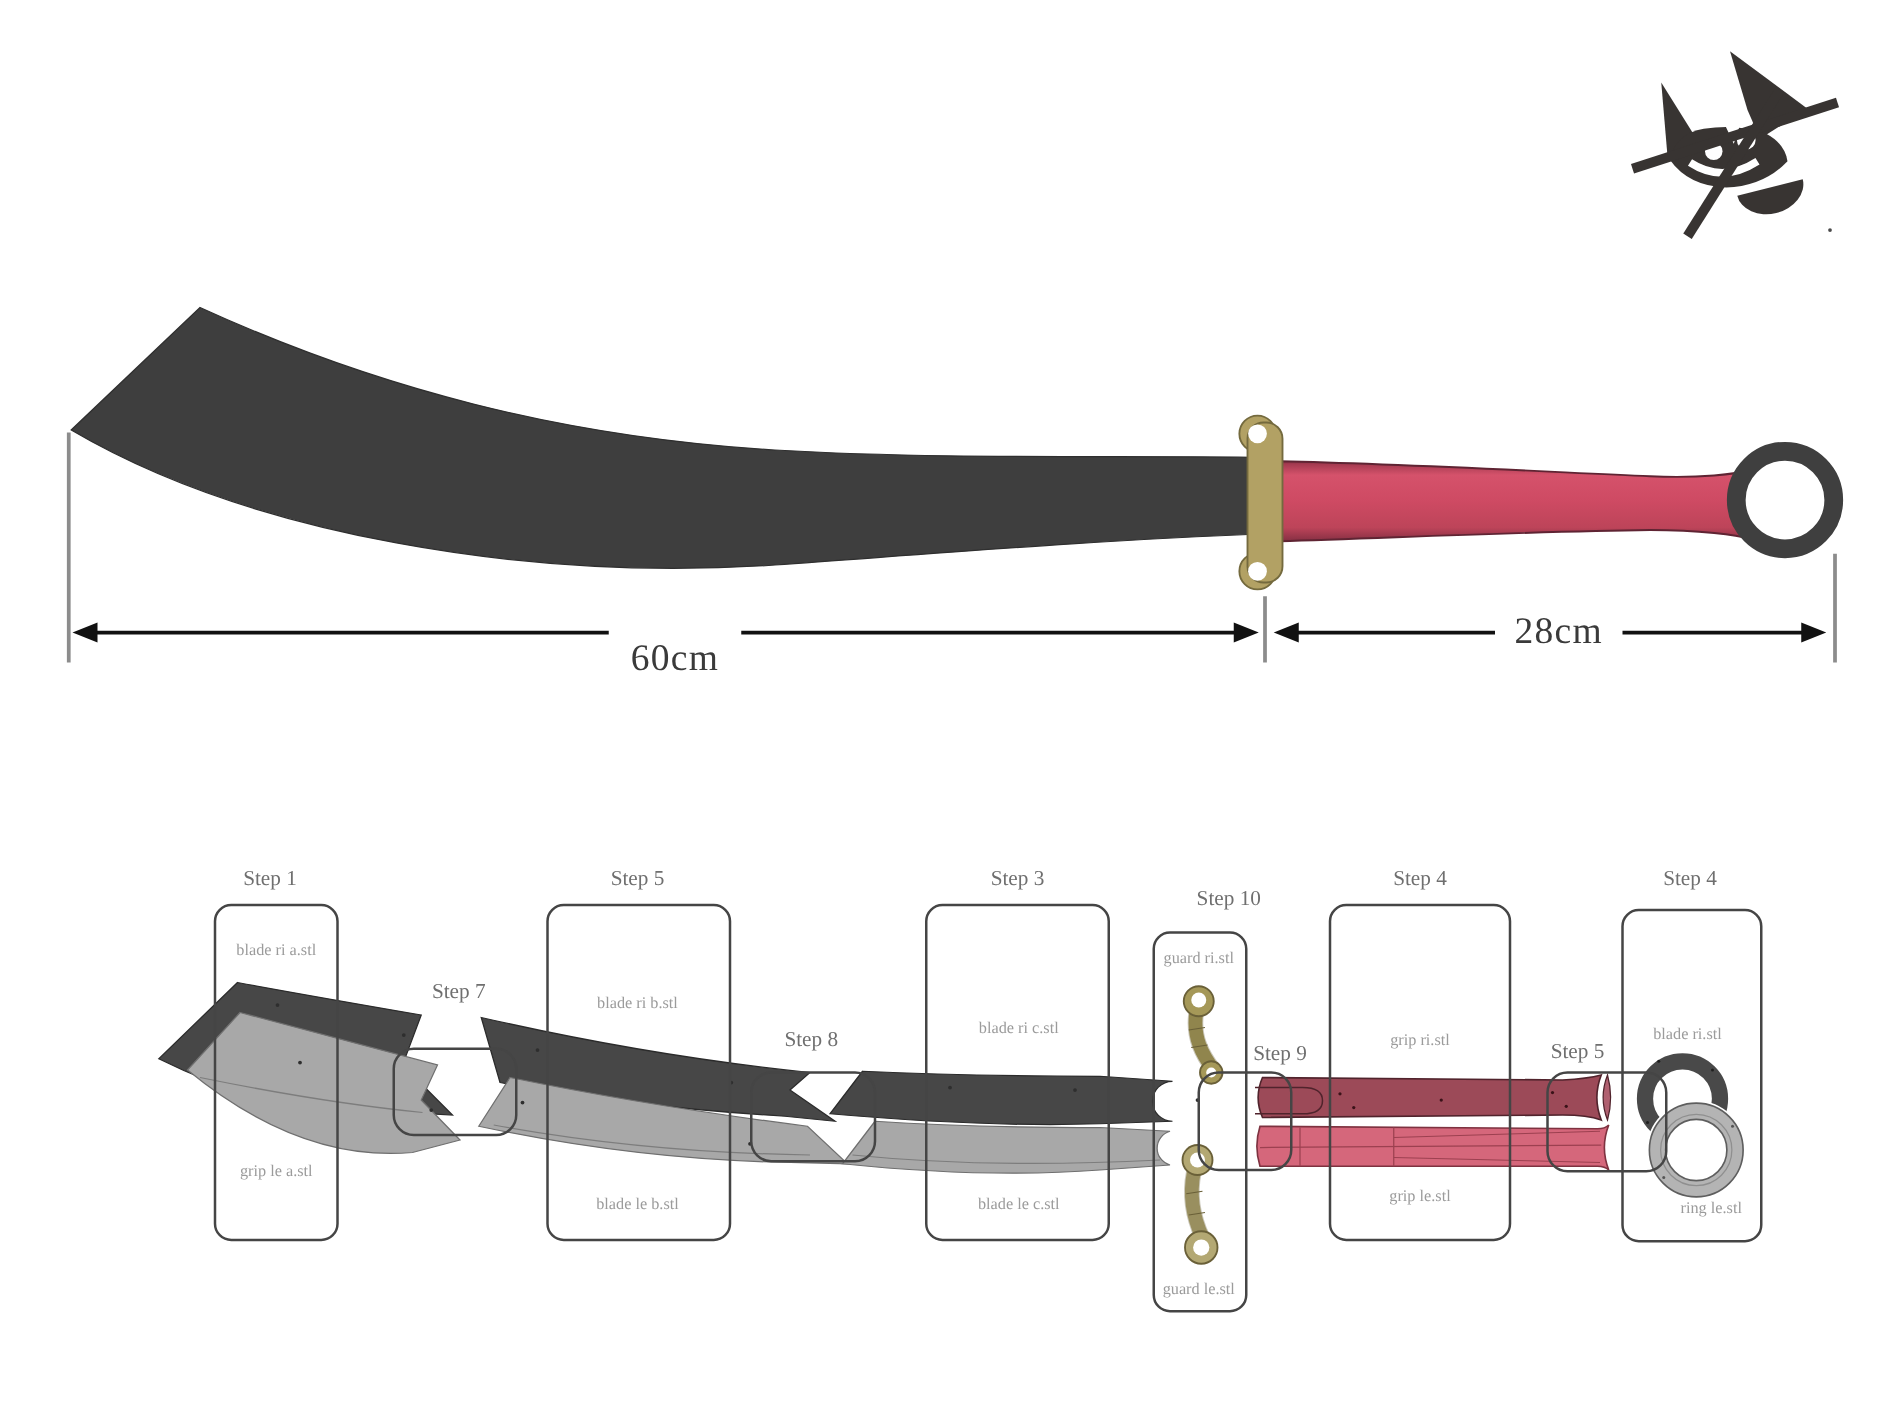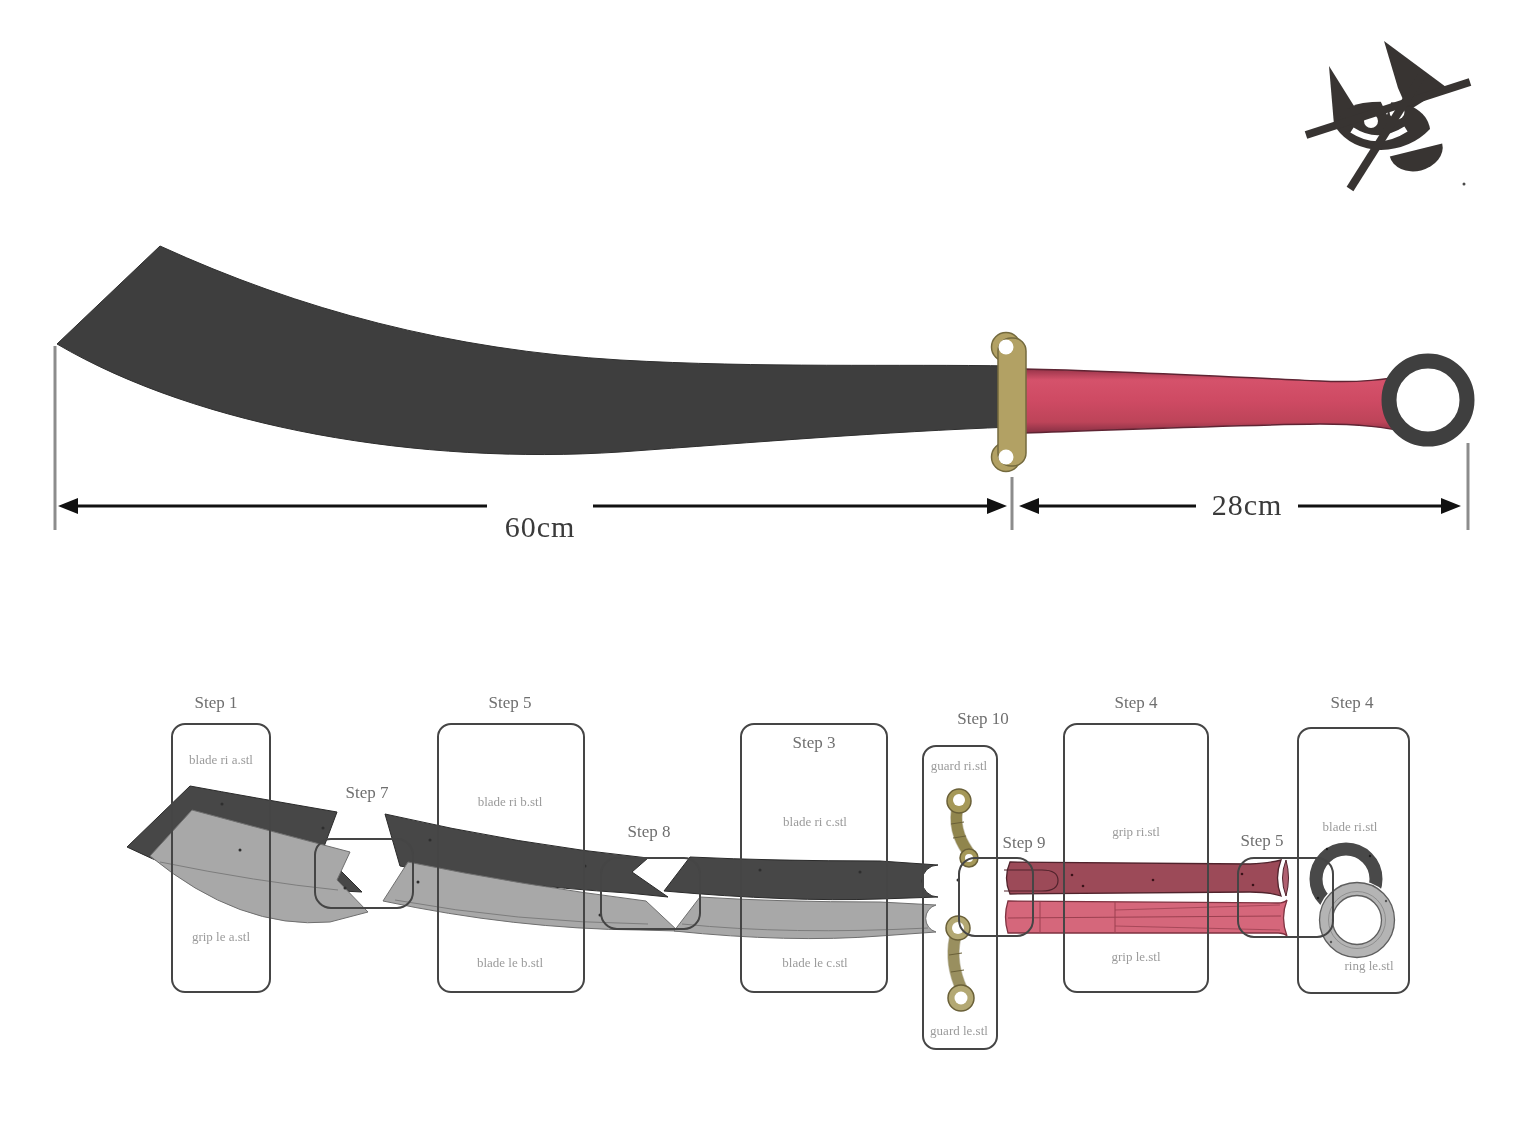--- a/index.html
+++ b/index.html
@@ -205,21 +205,21 @@
   <div class="step-box" style="left:922px;top:745px;width:76px;height:305px;"></div>
   <div class="step-box" style="left:1063px;top:723px;width:146px;height:270px;"></div>
   <div class="step-box" style="left:1297px;top:727px;width:113px;height:267px;"></div>
   <div class="step-box small" style="left:314px;top:838px;width:100px;height:71px;"></div>
   <div class="step-box small" style="left:600px;top:857px;width:101px;height:73px;"></div>
   <div class="step-box small" style="left:958px;top:857px;width:76px;height:80px;"></div>
   <div class="step-box small" style="left:1237px;top:857px;width:97px;height:81px;"></div>
 
   <div class="step-label" style="left:216px;top:703px;">Step 1</div>
   <div class="step-label" style="left:510px;top:703px;">Step 5</div>
-  <div class="step-label" style="left:814px;top:703px;margin-top:40px;">Step 3</div>
+  <div class="step-label" style="left:814px;top:703px;">Step 3</div>
   <div class="step-label" style="left:959px;top:719px;margin-left:24px;">Step 10</div>
   <div class="step-label" style="left:1136px;top:703px;">Step 4</div>
   <div class="step-label" style="left:1352px;top:703px;">Step 4</div>
   <div class="step-label" style="left:367px;top:793px;">Step 7</div>
   <div class="step-label" style="left:649px;top:832px;">Step 8</div>
   <div class="step-label" style="left:1024px;top:843px;text-align:center;">Step 9</div>
   <div class="step-label" style="left:1262px;top:841px;">Step 5</div>
 
   <div class="part-label" style="left:221px;top:760px;">blade ri a.stl</div>
   <div class="part-label" style="left:221px;top:937px;">grip le a.stl</div>

